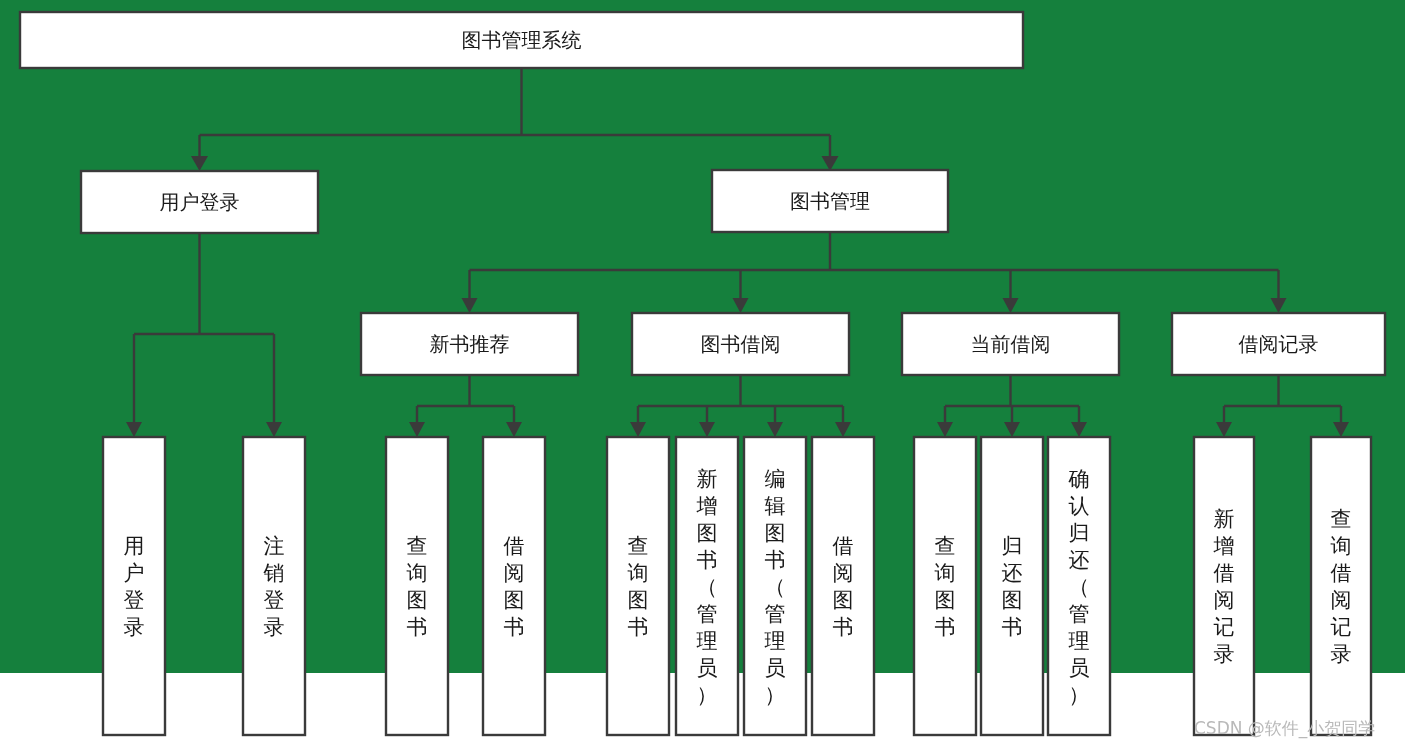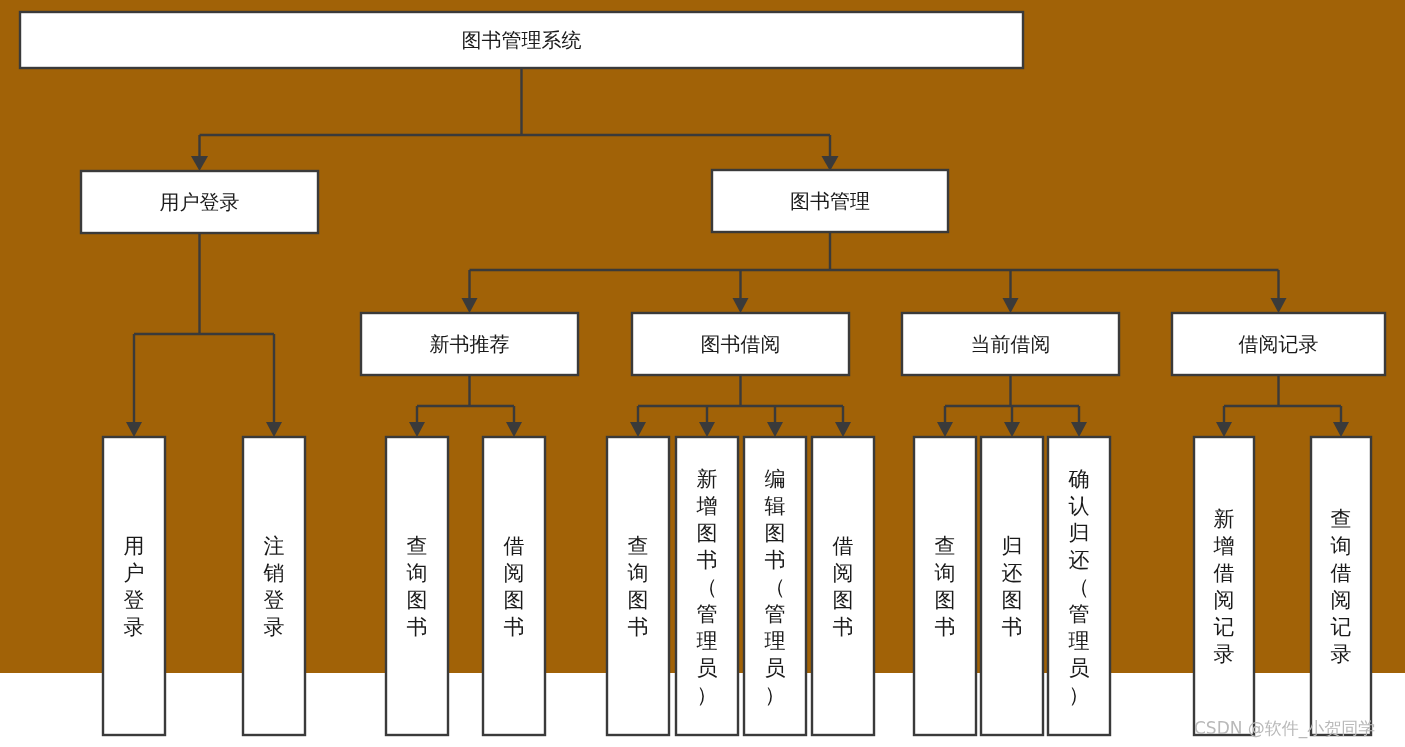--- a/index.html
+++ b/index.html
@@ -10,21 +10,21 @@
   body {
     width: 1405px;
     height: 747px;
     font-family: "DejaVu Sans", "Liberation Sans", sans-serif;
     overflow: hidden;
   }
   #diagram-root {
     position: relative;
     width: 1405px;
     height: 673px;
-    background: #a16207;
+    background: #15803d;
   }
   svg#tree-svg {
     position: absolute;
     left: 0;
     top: 0;
     width: 1405px;
     height: 747px;
   }
   .node-box {
     fill: #ffffff;

